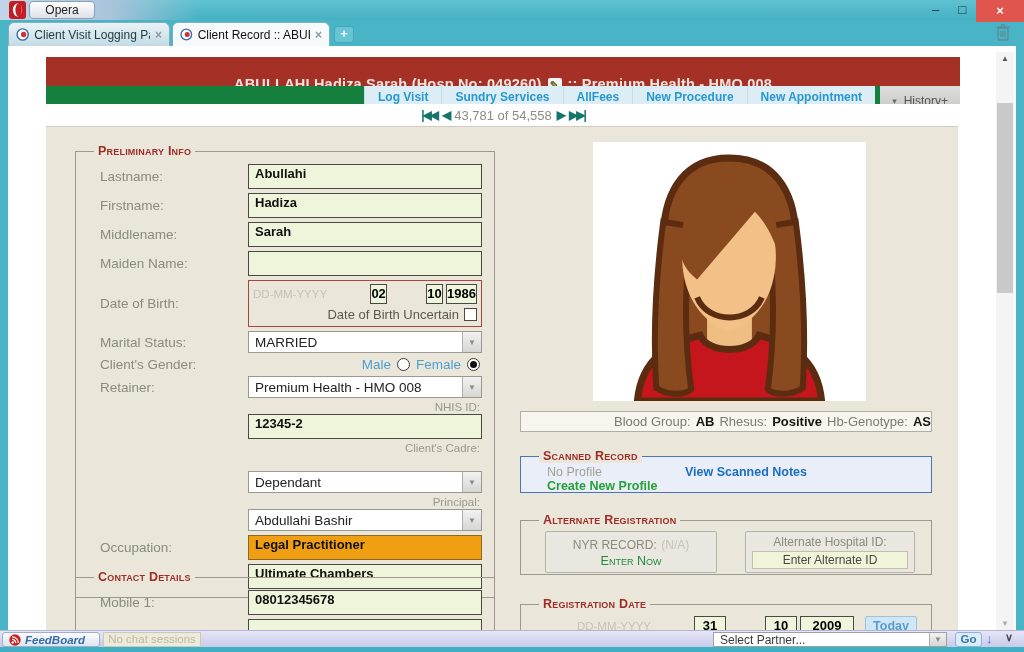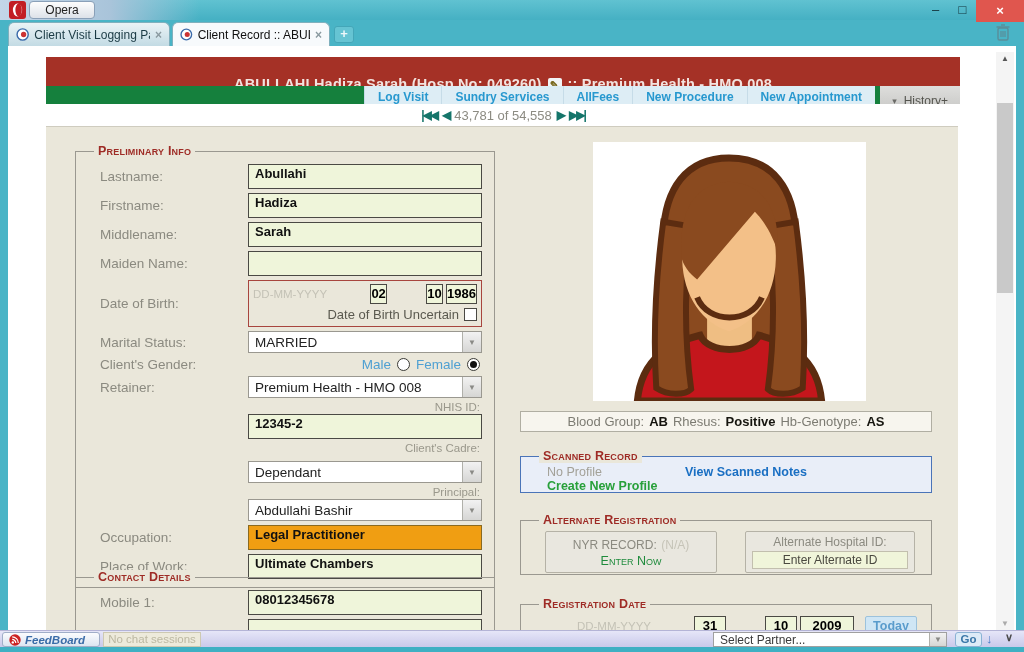--- a/index.html
+++ b/index.html
@@ -94,21 +94,21 @@
     background:#fff; position:relative; }
   .radio.checked::after { content:""; position:absolute; inset:2px; background:#111; border-radius:50%; }
 
   .sublabel { text-align:right; color:#9a988c; font-size:11.5px; margin-top:3px; padding-right:2px; }
 
   
   .photo { position:absolute; left:547px; top:15px; width:273px; height:259px; background:#fff; }
 
   .bloodbar { position:absolute; left:474px; top:284px; width:412px; height:21px;
     background:#f7f5ee; border:1px solid #b0aea2; display:flex; align-items:center;
-    justify-content:center; gap:5px; font-size:13px; color:#7c7b72; }
+    justify-content:flex-end; gap:5px; font-size:13px; color:#7c7b72; }
   .bloodbar b { color:#16150f; }
 
   .fs-scanned { left:474px; top:322px; width:412px; height:44px;
     border:1px solid #4a74b8 !important; background:#e9eef8; padding:1px 8px 4px; }
   .sc-line1 { display:flex; align-items:center; font-size:12.5px; }
   .noprof { margin-left:14px; color:#a3a198; }
   .viewnotes { margin-left:auto; margin-right:112px; color:#1a6fc3; font-weight:bold; }
   .createprof { margin-left:14px; color:#28a03a; font-weight:bold; font-size:12.5px; }
 
   .fs-alt { left:474px; top:386px; width:412px; height:62px; padding:4px 10px; }
@@ -299,21 +299,21 @@
         </div>
       </div>
 
       <div class="sublabel">NHIS ID:</div>
       <div class="frow" style="margin-top:1px">
         <span class="flabel"></span>
         <div class="tinput">12345-2</div>
       </div>
 
       <div class="sublabel">Client's Cadre:</div>
-      <div class="frow" style="margin-top:7px">
+      <div class="frow" style="margin-top:17px">
         <span class="flabel"></span>
         <div class="sel">
           <span class="sel-text">Dependant</span>
           <span class="sel-btn">▼</span>
         </div>
       </div>
 
       <div class="sublabel">Principal:</div>
       <div class="frow" style="margin-top:1px">
         <span class="flabel"></span>

